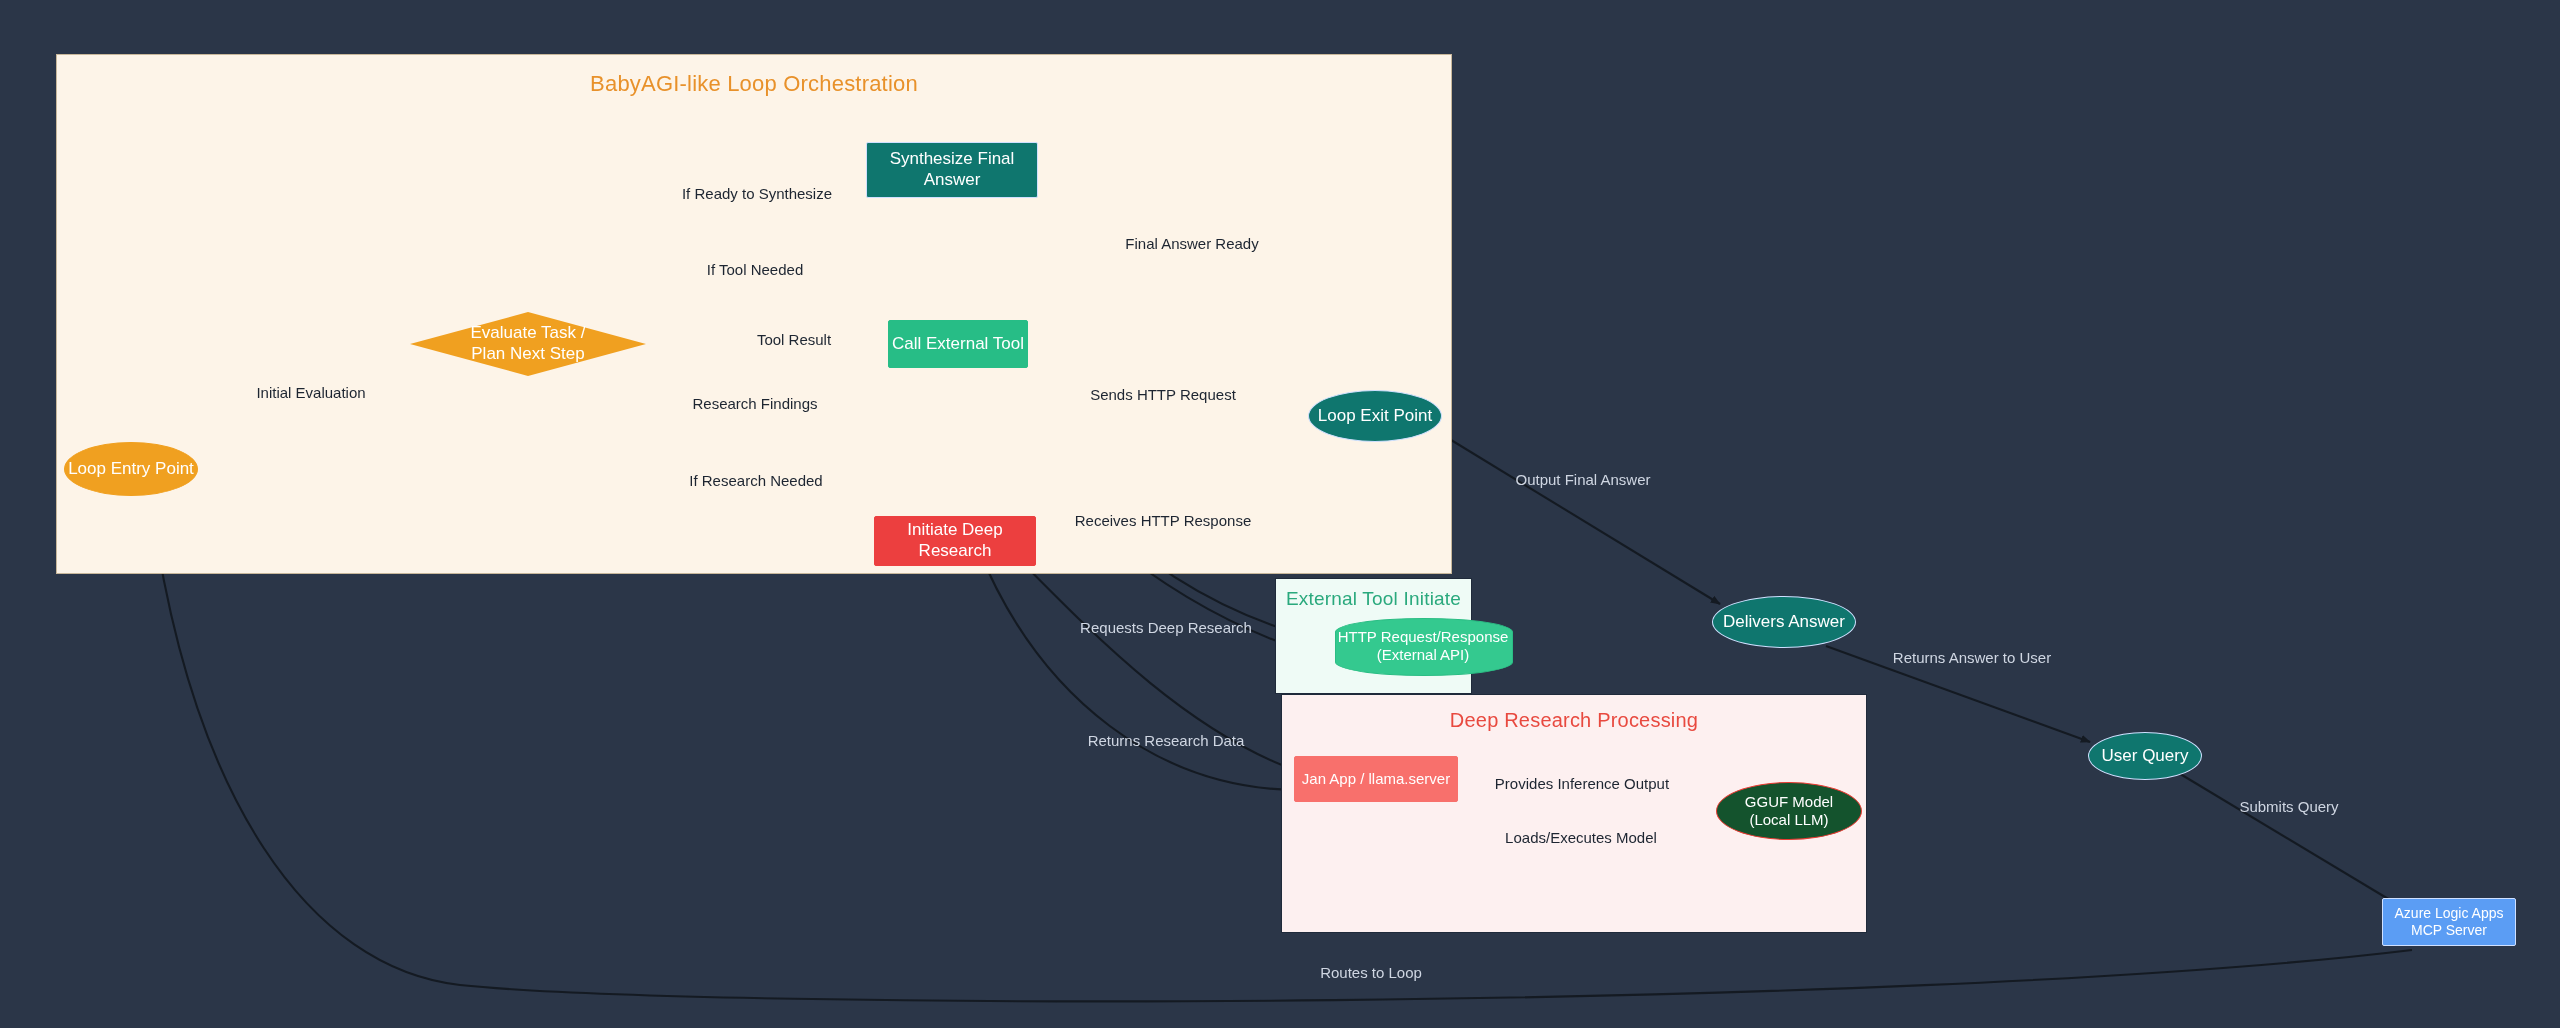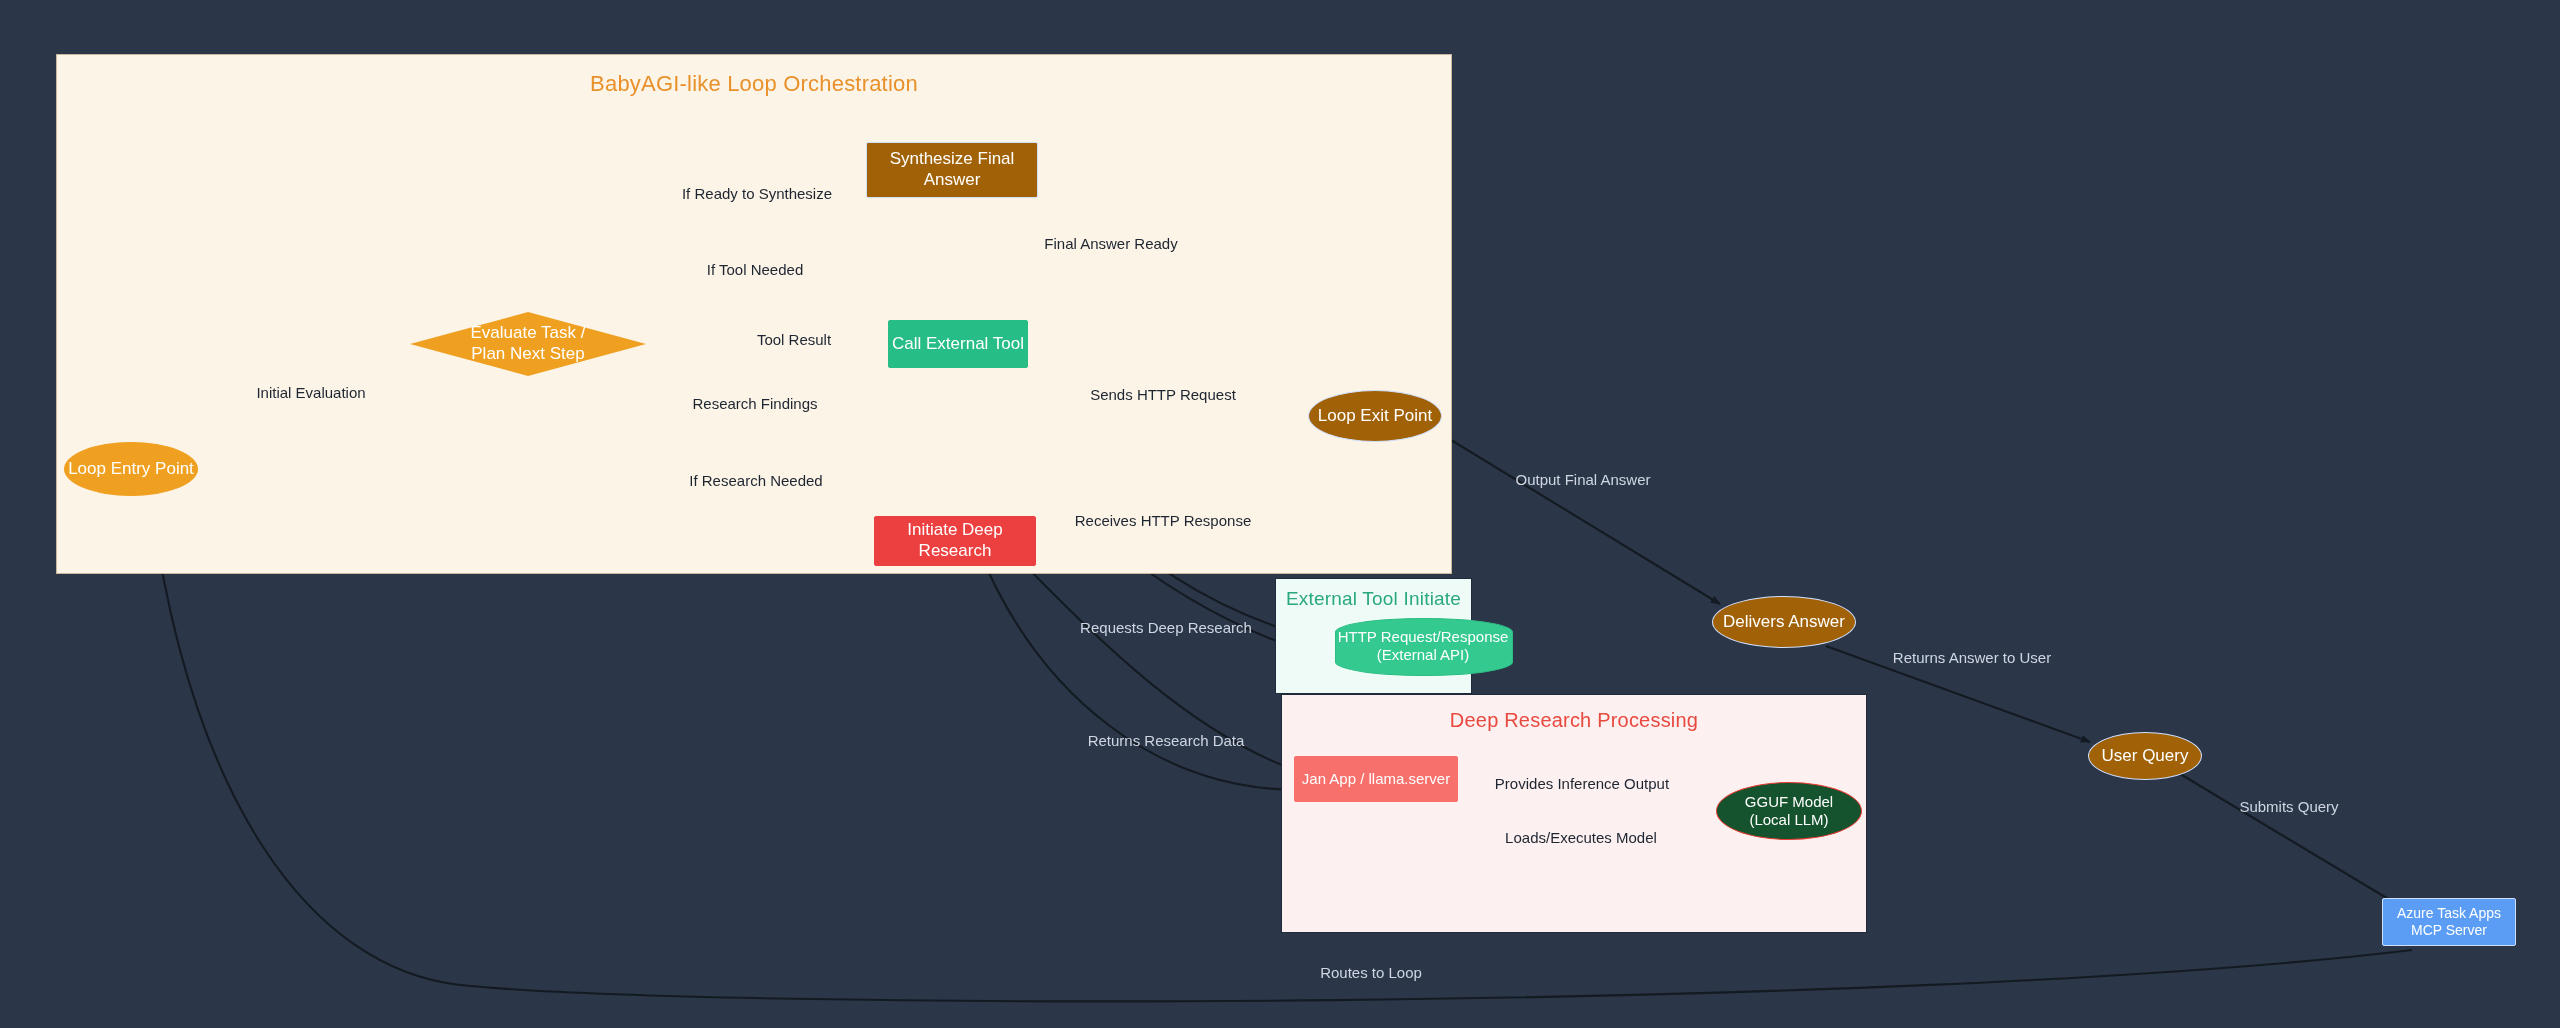--- a/index.html
+++ b/index.html
@@ -55,21 +55,21 @@
   .diamond .dlabel{position:relative;z-index:2;}
   .cyl{position:relative;}
   .cyl .cbody{
     position:absolute;left:0;top:0;width:100%;height:100%;
     background:#34c98f;border-radius:50%/14px;
     border:1px solid #2bbd84;
   }
   .cyl .clabel{position:relative;z-index:2;}
 
   
-  .blue{background:#a16207;border:1.4px solid #cfe0ff;}
+  .blue{background:#0f766e;border:1.4px solid #cfe0ff;}
   .blue-node{background:#5b9df4;border:1.4px solid #cfe0ff;}
   .orange{background:#f0a020;border:1.4px solid #f0a020;}
   .green{background:#27bd86;border:1.4px solid #27bd86;}
   .red{background:#ec3f3f;border:1.4px solid #ec3f3f;}
   .salmon{background:#f8706c;border:1.4px solid #f8706c;}
   .redell{background:#14532d;border:1.4px solid #ea3b33;}
 
   
   .elabel{
     position:absolute;z-index:6;
@@ -183,33 +183,33 @@
 
   <div class="node ellipse blue" style="left:1712px;top:596px;width:144px;height:52px;">
     <span>Delivers Answer</span>
   </div>
 
   <div class="node ellipse blue" style="left:2088px;top:732px;width:114px;height:48px;">
     <span>User Query</span>
   </div>
 
   <div class="node rect blue-node" style="left:2382px;top:898px;width:134px;height:48px;font-size:14px;">
-    <span>Azure Task Apps
+    <span>Azure Logic Apps
 MCP Server</span>
   </div>
 
   <div class="elabel on-dark" style="left:2289px;top:806px;">Submits Query</div>
   <div class="elabel on-dark" style="left:1371px;top:972px;">Routes to Loop</div>
   <div class="elabel on-light" style="left:311px;top:392px;">Initial Evaluation</div>
   <div class="elabel on-light" style="left:757px;top:193px;">If Ready to Synthesize</div>
   <div class="elabel on-light" style="left:755px;top:269px;">If Tool Needed</div>
   <div class="elabel on-light" style="left:754px;top:339px;margin-left:40px;">Tool Result</div>
   <div class="elabel on-light" style="left:755px;top:403px;">Research Findings</div>
   <div class="elabel on-light" style="left:756px;top:480px;">If Research Needed</div>
-  <div class="elabel on-light" style="left:1111px;top:243px;">Final Answer Ready</div>
+  <div class="elabel on-light" style="left:1192px;top:243px;">Final Answer Ready</div>
   <div class="elabel on-light" style="left:1163px;top:394px;">Sends HTTP Request</div>
   <div class="elabel on-light" style="left:1163px;top:520px;">Receives HTTP Response</div>
   <div class="elabel on-dark" style="left:1166px;top:627px;">Requests Deep Research</div>
   <div class="elabel on-dark" style="left:1166px;top:740px;">Returns Research Data</div>
   <div class="elabel on-light" style="left:1581px;top:837px;">Loads/Executes Model</div>
   <div class="elabel on-light" style="left:1582px;top:783px;">Provides Inference Output</div>
   <div class="elabel on-dark" style="left:1583px;top:479px;">Output Final Answer</div>
   <div class="elabel on-dark" style="left:1972px;top:657px;">Returns Answer to User</div>
 
 </div>

